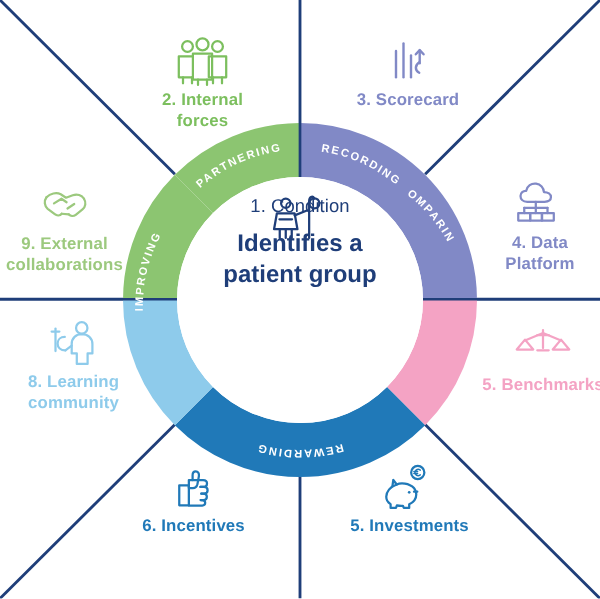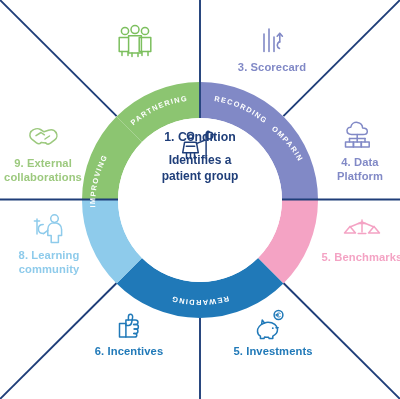--- a/index.html
+++ b/index.html
@@ -22,22 +22,22 @@
     white-space:pre-line;
   }
   .outer-item{position:absolute;width:110px;text-align:center;}
   .outer-icon{display:block;margin:0 auto 3px auto;height:34px;}
   .center-block{
     position:absolute;
     left:146px;top:128px;width:108px;
     text-align:center;
     color:#1F3E79;
   }
-  .center-title{font-size:12.3px;font-weight:700;margin-top:2px;letter-spacing:.05px;}
-  .center-sub{font-size:12px;font-weight:600;margin-top:9px;line-height:1.3;}
+  .center-title{font-size:12.3px;font-weight:400;margin-top:2px;letter-spacing:.05px;}
+  .center-sub{font-size:16px;font-weight:600;margin-top:9px;line-height:1.3;}
   .arcword{
     font-size:7.4px;
     font-weight:700;
     fill:#ffffff;
     letter-spacing:1.25px;
     font-family:"Liberation Sans", sans-serif;
   }
 </style>
 </head>
 <body>
@@ -141,20 +141,22 @@
     <svg class="outer-icon" width="44" height="34" viewBox="0 0 44 34" fill="none" stroke="#7CBF5E" stroke-width="1.5" stroke-linecap="round" stroke-linejoin="round">
       <circle cx="12" cy="7" r="3.6"></circle>
         <circle cx="22" cy="5.6" r="4"></circle>
         <circle cx="32" cy="7" r="3.6"></circle>
       <path d="M 6.2 13.6 L 17.8 13.6 L 17.8 27.5 L 6.2 27.5 Z"></path>
       <path d="M 15.6 11.8 L 28.4 11.8 L 28.4 29 L 15.6 29 Z" fill="#ffffff"></path>
       <path d="M 26.2 13.6 L 37.8 13.6 L 37.8 27.5 L 26.2 27.5 Z"></path>
       <path d="M 9 27.5 L 9 31.5 M 15 27.5 L 15 31.5 M 29 27.5 L 29 31.5 M 35 27.5 L 35 31.5"></path>
       <path d="M 19 29 L 19 32.6 M 25 29 L 25 32.6"></path>
     </svg>
+    <div class="outer-label" style="position:static;color:#7CBF5E">2. Internal
+forces</div>
   </div>
 
   <div class="outer-item" style="left:217px;top:24px;">
     <svg class="outer-icon" width="40" height="34" viewBox="0 0 40 34" fill="none" stroke="#8189C6" stroke-width="1.6" stroke-linecap="round" stroke-linejoin="round">
       <path d="M 12 27.5 L 12 10"></path>
       <path d="M 17 27.5 L 17 5"></path>
       <path d="M 22 27.5 L 22 13"></path>
       <path d="M 27.5 17.5 C 24.5 19.5 24.5 23 27.5 24.5"></path>
       <path d="M 27.8 9.6 L 27.8 18.2"></path>
       <path d="M 25.2 12.2 L 27.8 9.4 L 30.4 12.2"></path>

